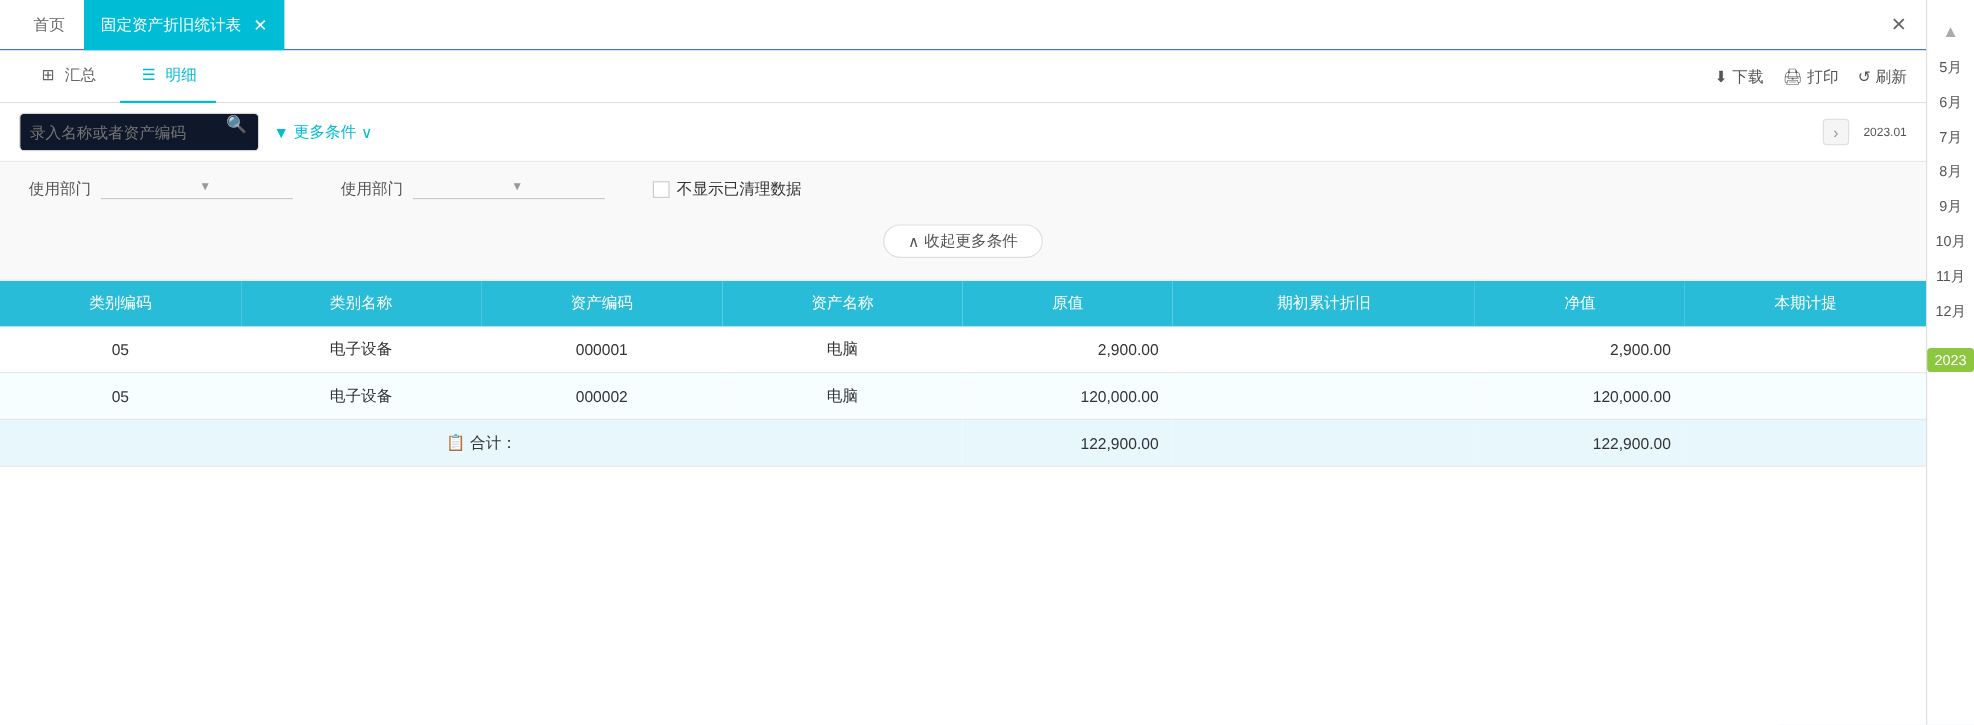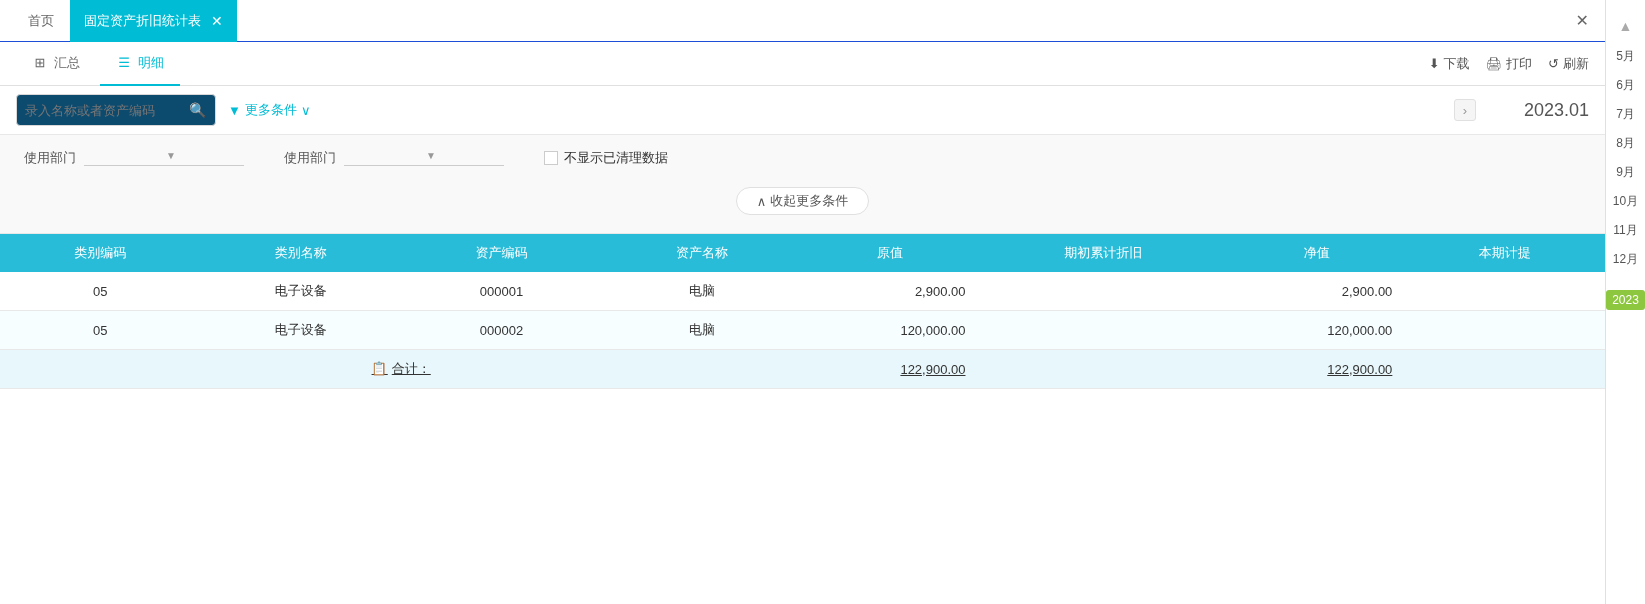--- a/index.html
+++ b/index.html
@@ -107,27 +107,26 @@
     .filter-row {
       display: flex;
       align-items: center;
       background: #fff;
       padding: 8px 16px;
       gap: 12px;
       border-bottom: 1px solid #e8e8e8;
     }
     .search-input-wrap {
       display: flex;
-      align-items: center;
       border: 1px solid #d9d9d9;
       border-radius: 4px;
       padding: 0 8px;
       height: 32px;
       min-width: 200px;
-      background: #0c4a6e;
+      background: #0f172a;
     }
     .search-input-wrap input {
       border: none;
       outline: none;
       font-size: 13px;
       color: #999;
       background: transparent;
       width: 160px;
     }
     .search-icon-btn {
@@ -152,23 +151,22 @@
       border: 1px solid #e0e0e0;
       border-radius: 3px;
       width: 22px;
       height: 22px;
       display: flex;
       align-items: center;
       justify-content: center;
     }
     .filter-date-label {
       color: #555;
-      font-size: 18px;
+      font-size: 10px;
       white-space: nowrap;
-      margin-left: 36px;
     }
 
     
     .advanced-filter {
       background: #f9f9f9;
       border-bottom: 1px solid #e8e8e8;
       padding: 14px 24px;
     }
     .advanced-filter-row {
       display: flex;
@@ -287,21 +285,20 @@
       padding: 10px 12px;
       font-size: 13px;
       text-align: center;
       color: #333;
     }
     tbody td.text-right {
       text-align: right;
     }
     .total-row {
       background: #e8f7fb !important;
-      text-decoration: underline;
     }
     .total-row td {
       font-size: 13px;
       color: #333;
     }
 
     
     .right-sidebar {
       width: 40px;
       background: #fff;

